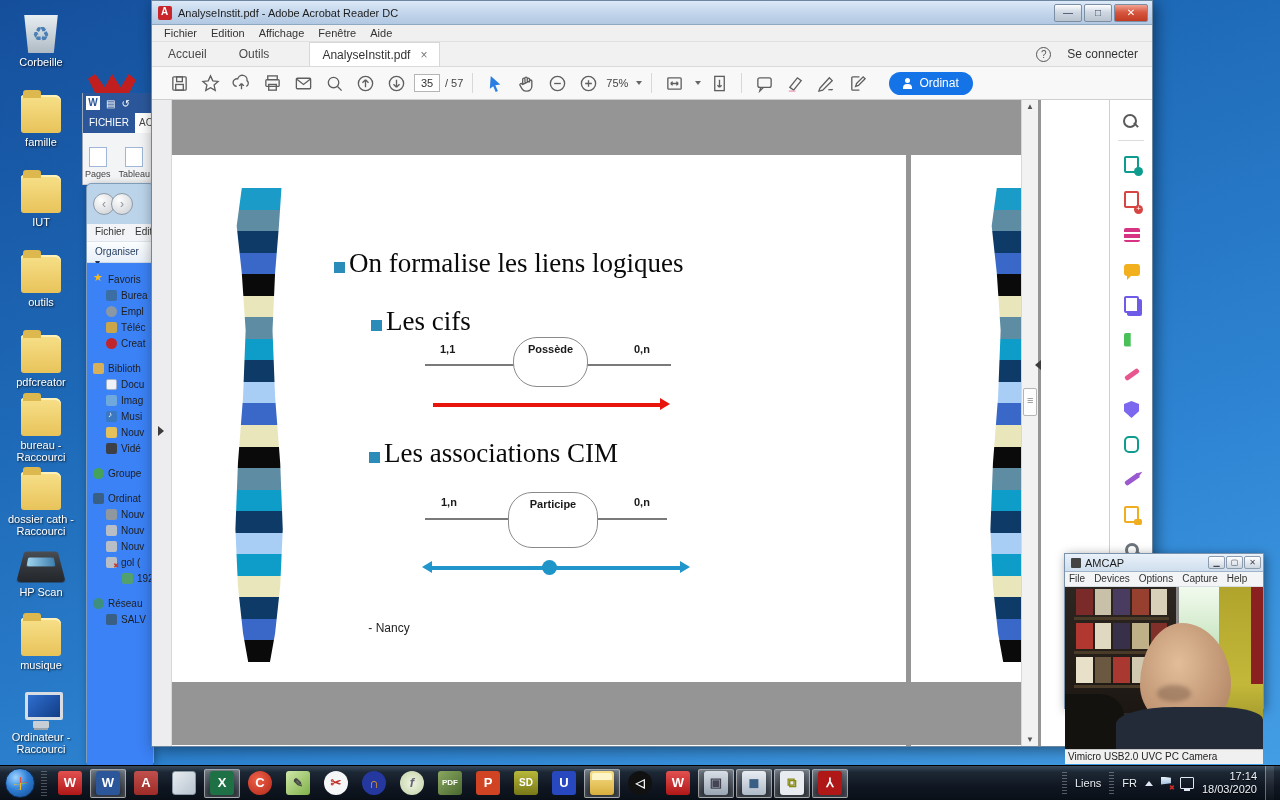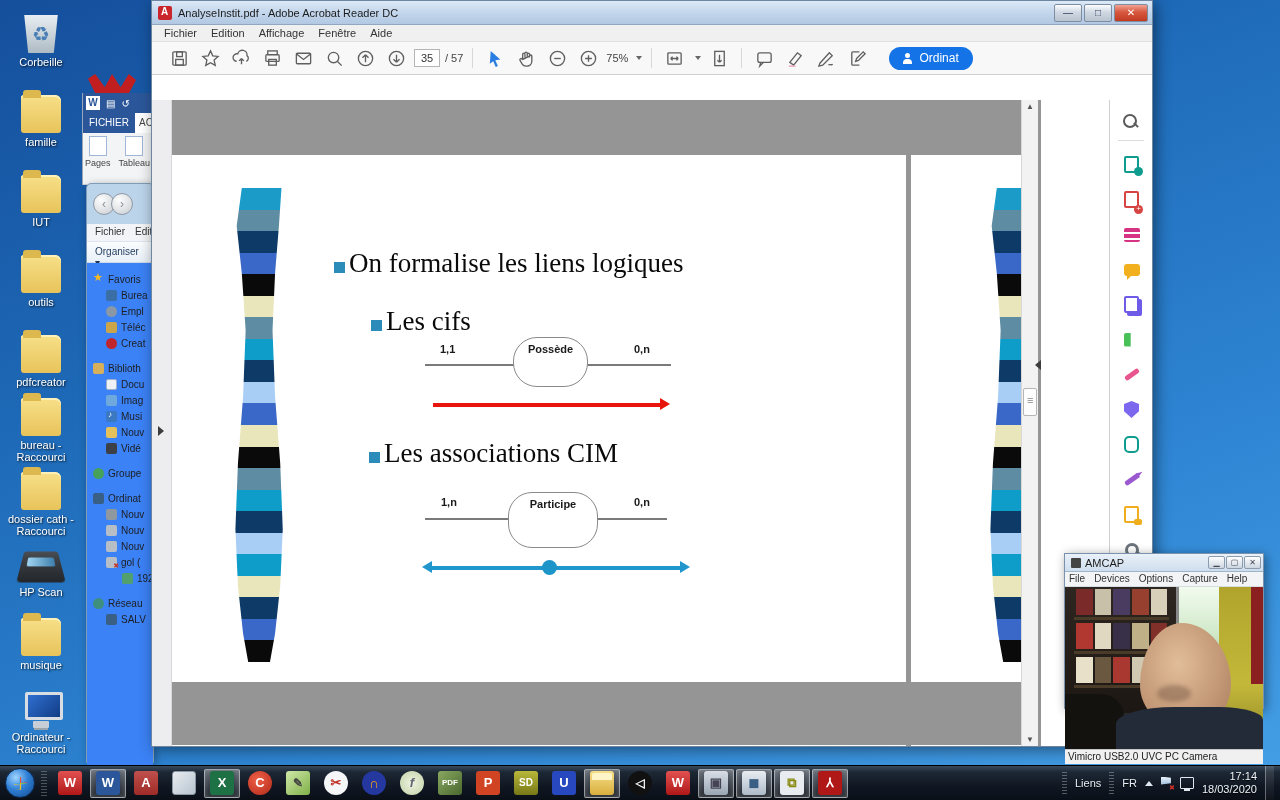--- a/index.html
+++ b/index.html
@@ -31,21 +31,21 @@
   .bg-logo { position:absolute; left:88px; top:74px; width:48px; height:24px; background:#c11f1f; clip-path:polygon(0 20%,15% 0,35% 55%,50% 0,68% 55%,85% 0,100% 25%,80% 100%,20% 100%); }
 
   
   #word { position:absolute; left:82px; top:93px; width:70px; height:92px; background:#fff; border-left:1px solid #9aa7b8; }
   #word .qat { height:20px; background:#2b579a; display:flex; align-items:center; gap:6px; padding-left:3px; }
   #word .qat .wlogo { width:14px; height:14px; background:#fff; color:#2b579a; font-weight:bold; font-size:10px; text-align:center; line-height:14px; }
   #word .qat .qico { color:#fff; font-size:10px; }
   #word .ftab { height:20px; display:flex; font-size:10px; }
   #word .ftab .fich { background:#2b579a; color:#fff; padding:4px 6px; }
   #word .ftab .acc { color:#444; padding:4px 4px; }
-  #word .ribbon { height:52px; background:#f3f4f6; border-bottom:1px solid #d0d4da; display:flex; gap:8px; padding:1px 2px; font-size:9px; color:#444; }
+  #word .ribbon { height:52px; background:#f3f4f6; border-bottom:1px solid #d0d4da; display:flex; gap:8px; padding:12px 2px; font-size:9px; color:#444; }
   #word .rbtn { text-align:center; }
   #word .rbtn .rico { width:18px; height:20px; margin:2px auto; background:#fff; border:1px solid #9fb6d8; }
 
   
   #explorer { position:absolute; left:86px; top:183px; width:68px; height:580px; background:#bcd4ea; border:1px solid #7f9cb8; border-radius:5px 5px 0 0; box-shadow:2px 2px 8px rgba(0,0,0,.35); }
   #explorer .exp-top { height:40px; display:flex; align-items:center; padding-left:6px; }
   #explorer .navc { width:22px; height:22px; border-radius:50%; background:radial-gradient(circle at 35% 30%,#fdfdfd,#c9cdd2); border:1px solid #8e9aa6; color:#8a929b; font-size:12px; text-align:center; line-height:20px; margin-right:-4px; }
   #explorer .exp-menu { height:17px; background:#f2f4f7; font-size:10px; color:#333; display:flex; gap:10px; padding:2px 8px; }
   #explorer .exp-cmd { height:22px; background:linear-gradient(#fbfdfe,#e8f0f8); border-top:1px solid #dde6ef; border-bottom:1px solid #cdd9e6; font-size:10px; color:#1e395b; padding:4px 8px; }
   #explorer .exp-body { background:#3b82f6; height:532px; padding-top:8px; overflow:hidden; position:relative; }
@@ -406,20 +406,35 @@
 
     <div id="acro-menu">
 
     <span>Fichier</span>
         <span>Edition</span>
         <span>Affichage</span>
         <span>Fenêtre</span>
         <span>Aide</span>
       </div>
 
+    <div id="acro-tabs">
+      <div style="display:flex">
+
+      <div class="tab">Accueil</div>
+          <div class="tab">Outils</div>
+        </div>
+      <div class="doctab">
+        <span>AnalyseInstit.pdf</span>
+        <span class="x">×</span>
+      </div>
+      <div class="right">
+        <div class="help">?</div>
+        <div class="signin">Se connecter</div>
+      </div>
+    </div>
 
     <div id="acro-toolbar">
       <div class="tbico">
           <svg width="19" height="19" viewBox="0 0 20 20">
             <rect x="3" y="3" width="14" height="14" rx="1"></rect>
             <rect x="7" y="3" width="6" height="5"></rect>
             <rect x="6" y="11" width="8" height="6"></rect>
           </svg>
         </div>
       <div class="tbico">
@@ -588,20 +603,21 @@
         <div class="dlbl" style="left:269px;top:341px">1,n</div>
         <div class="dlbl" style="left:462px;top:341px">0,n</div>
         <div class="dline" style="left:253px;top:363px;width:242px"></div>
         <div class="stadium" style="left:336px;top:337px;width:90px;height:56px">
           <div class="dlbl" style="position:static;padding-top:5px">Participe</div>
         </div>
         <div class="blue-arrow" style="left:259px;top:411px;width:250px"></div>
         <div class="blue-dot" style="left:370px;top:405px"></div>
 
         <div id="slide-footer">
+          <div>- Nancy</div>
         </div>
       </div>
 
       <div id="page2" class="page">
         <div class="strip">
 
         <div style="background: rgb(27, 155, 200);"></div>
             <div style="background: rgb(94, 140, 163);"></div>
             <div style="background: rgb(13, 58, 102);"></div>
             <div style="background: rgb(58, 104, 200);"></div>

